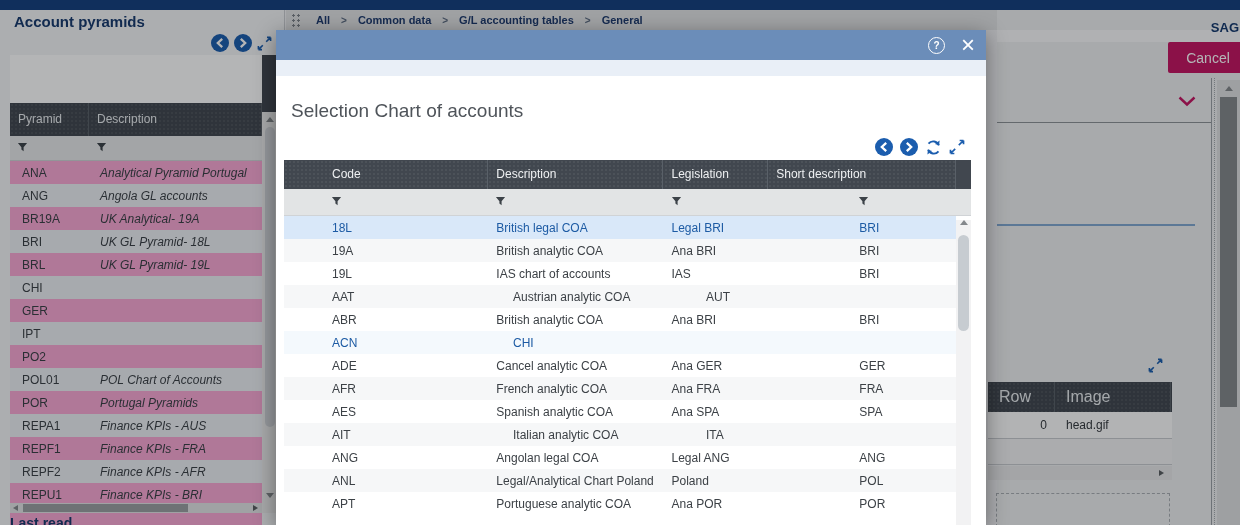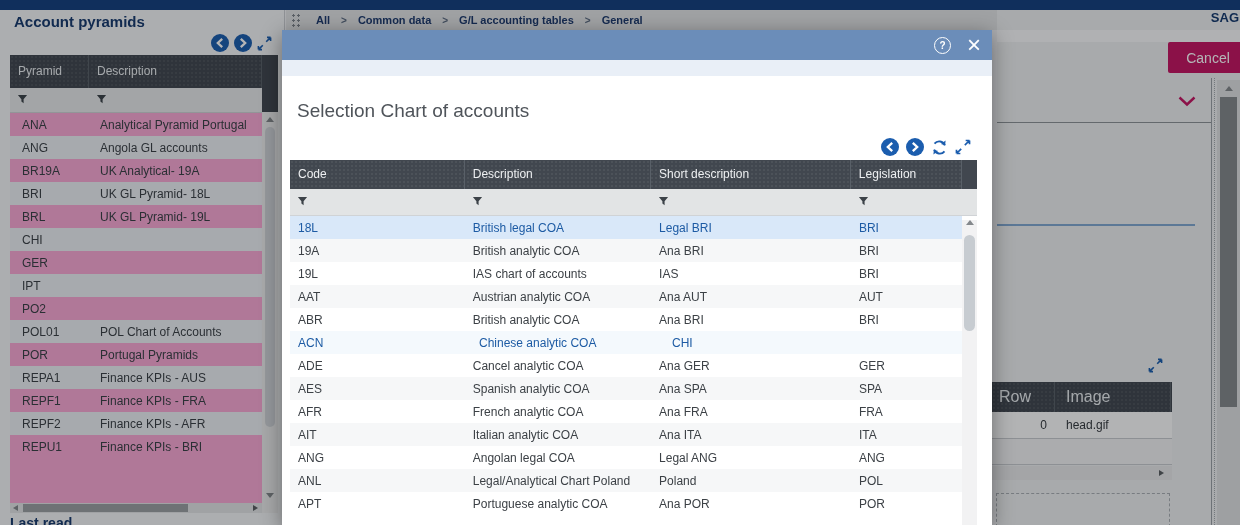--- a/index.html
+++ b/index.html
@@ -8,42 +8,42 @@
 
   
   .topbar{position:absolute;left:0;top:0;width:1240px;height:10px;background:var(--navy,#15407f);}
   .breadcrumb-bar{position:absolute;left:286px;top:10px;width:954px;height:20px;background:#e3e4e6;
         display:flex;align-items:center;}
   .drag-handle{width:10px;height:15px;margin:0 15px 0 5px;
         background-image:radial-gradient(#7f858b 1.1px,transparent 1.4px);background-size:5px 5px;}
   .bc{display:flex;align-items:center;gap:11px;font-size:11px;font-weight:bold;color:#1d3a6e;}
   .bc-sep{color:#5c6b80;font-size:10px;}
   .bc-item{cursor:pointer;}
-  .brand{position:absolute;top:10px;right:1px;font-size:13px;font-weight:bold;color:#15396e;z-index:2;}
+  .brand{position:absolute;top:20px;right:1px;font-size:13px;font-weight:bold;color:#15396e;z-index:2;}
 
   
   .left-panel{position:absolute;left:0;top:10px;width:285px;height:515px;background:#f4f5f7;
         border-right:1px solid #c9ccd0;box-sizing:border-box;}
   .lp-title{position:absolute;left:14px;top:3px;font-size:15px;font-weight:bold;color:#173a6d;}
   .lp-toolbar{position:absolute;right:12px;top:24px;display:flex;align-items:center;gap:5px;}
   .ltable{position:absolute;left:10px;top:45px;width:268px;height:448px;background:#fff;}
   .lt-main{position:absolute;left:0;top:0;width:252px;}
   .lt-header{display:flex;height:33px;background:var(--slate,#41474f);
-        background-image:radial-gradient(rgba(255,255,255,.06) 1px,transparent 1px);background-size:4px 4px;}
+        background-image:radial-gradient(rgba(255,255,255,.06) 1px,transparent 1px);background-size:4px 4px;margin-top:48px;}
   .lt-header .hcell{box-sizing:border-box;padding-left:8px;line-height:33px;font-size:12px;color:#e9ecef;
         border-right:1px solid #596068;}
   .lcol0{width:79px;}.lcol1{width:173px;}
   .lt-filter{display:flex;height:24px;background:#e7e9ea;border-bottom:1px solid #cfd2d5;}
   .fcell{box-sizing:border-box;padding-left:7px;display:flex;align-items:center;}
   .funnel svg path{fill:#3c4248;}
   .lt-body{height:390px;overflow:hidden;background:#f9a8d4;}
   .lrow{display:flex;height:23px;align-items:center;font-size:12px;color:#3a3f45;cursor:pointer;}
   .lrow:nth-child(even){background:#edf0f4;}
   .lrow .c0{box-sizing:border-box;width:79px;padding-left:12px;}
-  .lrow .c1{box-sizing:border-box;width:173px;padding-left:11px;}
+  .lrow .c1{box-sizing:border-box;width:173px;padding-left:11px;font-style:italic;}
   .lt-vscroll{position:absolute;right:0;top:0;width:16px;height:448px;background:#eceded;}
   .lt-vscroll .dark{height:57px;background:var(--slate,#41474f);}
   .lt-vscroll .tri-up{margin:5px auto 0;}
   .lt-vscroll .lthumb{margin:5px auto 0;width:10px;height:300px;background:#d2d5d8;border-radius:5px;}
   .lt-vscroll .tri-down{position:absolute;bottom:5px;left:4px;}
   .lt-hscroll{position:absolute;left:10px;top:493px;width:252px;height:10px;background:#e3e4e6;}
   .lt-hscroll .tri-left{position:absolute;left:3px;top:2px;}
   .lt-hscroll .tri-right{position:absolute;right:4px;top:2px;}
   .lt-hscroll .hthumb{position:absolute;left:13px;top:1px;width:165px;height:8px;background:#9b9fa3;}
   .hscroll-corner{position:absolute;left:262px;top:493px;width:16px;height:10px;background:#eceded;}
@@ -75,39 +75,39 @@
   .rrow .rc0{box-sizing:border-box;width:67px;padding-right:8px;text-align:right;}
   .rrow .rc1{box-sizing:border-box;width:116px;padding-left:11px;}
   .rt-hscroll{position:relative;height:14px;background:#e8e9ea;margin-top:1px;}
   .rt-hscroll .tri-right{position:absolute;right:8px;top:4px;}
   .rt-dashed{margin:13px 0 0 8px;width:174px;height:60px;border:1px dashed #a9aeb3;box-sizing:border-box;}
 
   
   .dim{position:absolute;inset:0;background:rgba(8,10,14,0.30);z-index:5;}
 
   
-  .modal{position:absolute;left:282px;top:30px;width:710px;height:495px;background:#fff;z-index:10;
+  .modal{position:absolute;left:276px;top:30px;width:710px;height:495px;background:#fff;z-index:10;
         box-shadow:0 5px 20px rgba(0,0,0,.4);}
   .m-header{position:relative;height:30px;background:var(--modalhdr,#6b8db9);}
   .help-icon{position:absolute;right:41px;top:7px;width:15px;height:15px;border:1.4px solid #fff;
         border-radius:50%;color:#fff;font-size:10px;line-height:15px;text-align:center;font-weight:bold;cursor:pointer;}
   .help-icon::after{content:"?";}
   .close-icon{position:absolute;right:11px;top:0px;color:#fff;font-size:24px;line-height:30px;cursor:pointer;}
   .close-icon::after{content:"×";}
   .m-strip{height:16px;background:#e9eff7;}
   .m-title{margin:24px 0 0 15px;font-size:19px;color:#4f545a;}
   .m-toolbar{position:absolute;right:21px;top:108px;display:flex;align-items:center;gap:7px;}
   .icon-btn{display:flex;align-items:center;cursor:pointer;}
   .m-table{position:absolute;left:8px;top:130px;width:687px;height:365px;}
   .mt-main{position:absolute;left:0;top:0;width:672px;}
   .mt-header{display:flex;height:29px;background:var(--slate,#41474f);
         background-image:radial-gradient(rgba(255,255,255,.06) 1px,transparent 1px);background-size:4px 4px;}
   .mt-header .hcell{box-sizing:border-box;padding-left:8px;line-height:29px;font-size:12px;color:#eef0f2;
         border-right:1px solid #596068;}
-  .mcol0{width:181px;}.mcol1{width:193px;}.mcol2{width:207px;}.mcol3{width:115px;}
+  .mcol0{width:181px;margin-left:40px;}.mcol1{width:193px;}.mcol2{width:207px;}.mcol3{width:115px;}
   .mt-filter{display:flex;height:26px;background:#e2e4e5;border-bottom:1px solid #d0d3d6;}
   .mrow{display:flex;height:23px;align-items:center;font-size:12px;color:#3c4146;cursor:pointer;}
   .mt-body .mrow:nth-child(even){background:#f6f7f8;}
   .mt-body .mrow.link{background:#f4f9fd;color:var(--seltext,#1d5ba4);}
   .mt-body .mrow.selected{background:var(--selbg,#d9e8f9);color:var(--seltext,#1d5ba4);}
   .mrow div{box-sizing:border-box;padding-left:8px;overflow:hidden;white-space:nowrap;}
   .mt-vscroll{position:absolute;right:0;top:0;width:15px;height:365px;}
   .mt-vscroll .dark{height:29px;background:var(--slate,#41474f);}
   .mt-vscroll .flt{height:26px;background:#e2e4e5;border-bottom:1px solid #d0d3d6;}
   .mt-vscroll .track{position:relative;height:309px;background:#f2f2f3;}
@@ -349,22 +349,22 @@
             <path d="M5.8 9.2 L1.4 13.6 M1.4 13.6 H5 M1.4 13.6 V10"></path>
           </svg>
       </span>
     </div>
 
     <div class="m-table">
       <div class="mt-main">
         <div class="mt-header">
             <div class="hcell mcol0">Code</div>
             <div class="hcell mcol1">Description</div>
+            <div class="hcell mcol3">Legislation</div>
             <div class="hcell mcol2">Short description</div>
-            <div class="hcell mcol3">Legislation</div>
           </div>
         <div class="mt-filter">
             <div class="fcell mcol0">
               <span class="funnel"><svg width="11" height="11" viewBox="0 0 12 12">
                   <path d="M1 1h10L7.2 5.8V10L4.8 8.2V5.8L1 1z"></path>
                 </svg></span>
             </div>
             <div class="fcell mcol1">
               <span class="funnel"><svg width="11" height="11" viewBox="0 0 12 12">
                   <path d="M1 1h10L7.2 5.8V10L4.8 8.2V5.8L1 1z"></path>
@@ -396,56 +396,53 @@
             </div>
             <div class="mrow">
               <div class="mcol0">19L</div>
               <div class="mcol1">IAS chart of accounts</div>
               <div class="mcol2">IAS</div>
               <div class="mcol3">BRI</div>
             </div>
             <div class="mrow">
               <div class="mcol0">AAT</div>
               <div class="mcol1">Austrian analytic COA</div>
-              <div class="mcol2">Ana AUT</div>
               <div class="mcol3">AUT</div>
             </div>
             <div class="mrow">
               <div class="mcol0">ABR</div>
               <div class="mcol1">British analytic COA</div>
               <div class="mcol2">Ana BRI</div>
               <div class="mcol3">BRI</div>
             </div>
             <div class="mrow link">
               <div class="mcol0">ACN</div>
-              <div class="mcol1">Chinese analytic COA</div>
               <div class="mcol3">CHI</div>
             </div>
             <div class="mrow">
               <div class="mcol0">ADE</div>
               <div class="mcol1">Cancel analytic COA</div>
               <div class="mcol2">Ana GER</div>
               <div class="mcol3">GER</div>
             </div>
             <div class="mrow">
+              <div class="mcol0">AFR</div>
+              <div class="mcol1">French analytic COA</div>
+              <div class="mcol2">Ana FRA</div>
+              <div class="mcol3">FRA</div>
+            </div>
+            <div class="mrow">
               <div class="mcol0">AES</div>
               <div class="mcol1">Spanish analytic COA</div>
               <div class="mcol2">Ana SPA</div>
               <div class="mcol3">SPA</div>
             </div>
             <div class="mrow">
-              <div class="mcol0">AFR</div>
-              <div class="mcol1">French analytic COA</div>
-              <div class="mcol2">Ana FRA</div>
-              <div class="mcol3">FRA</div>
-            </div>
-            <div class="mrow">
               <div class="mcol0">AIT</div>
               <div class="mcol1">Italian analytic COA</div>
-              <div class="mcol2">Ana ITA</div>
               <div class="mcol3">ITA</div>
             </div>
             <div class="mrow">
               <div class="mcol0">ANG</div>
               <div class="mcol1">Angolan legal COA</div>
               <div class="mcol2">Legal ANG</div>
               <div class="mcol3">ANG</div>
             </div>
             <div class="mrow">
               <div class="mcol0">ANL</div>

